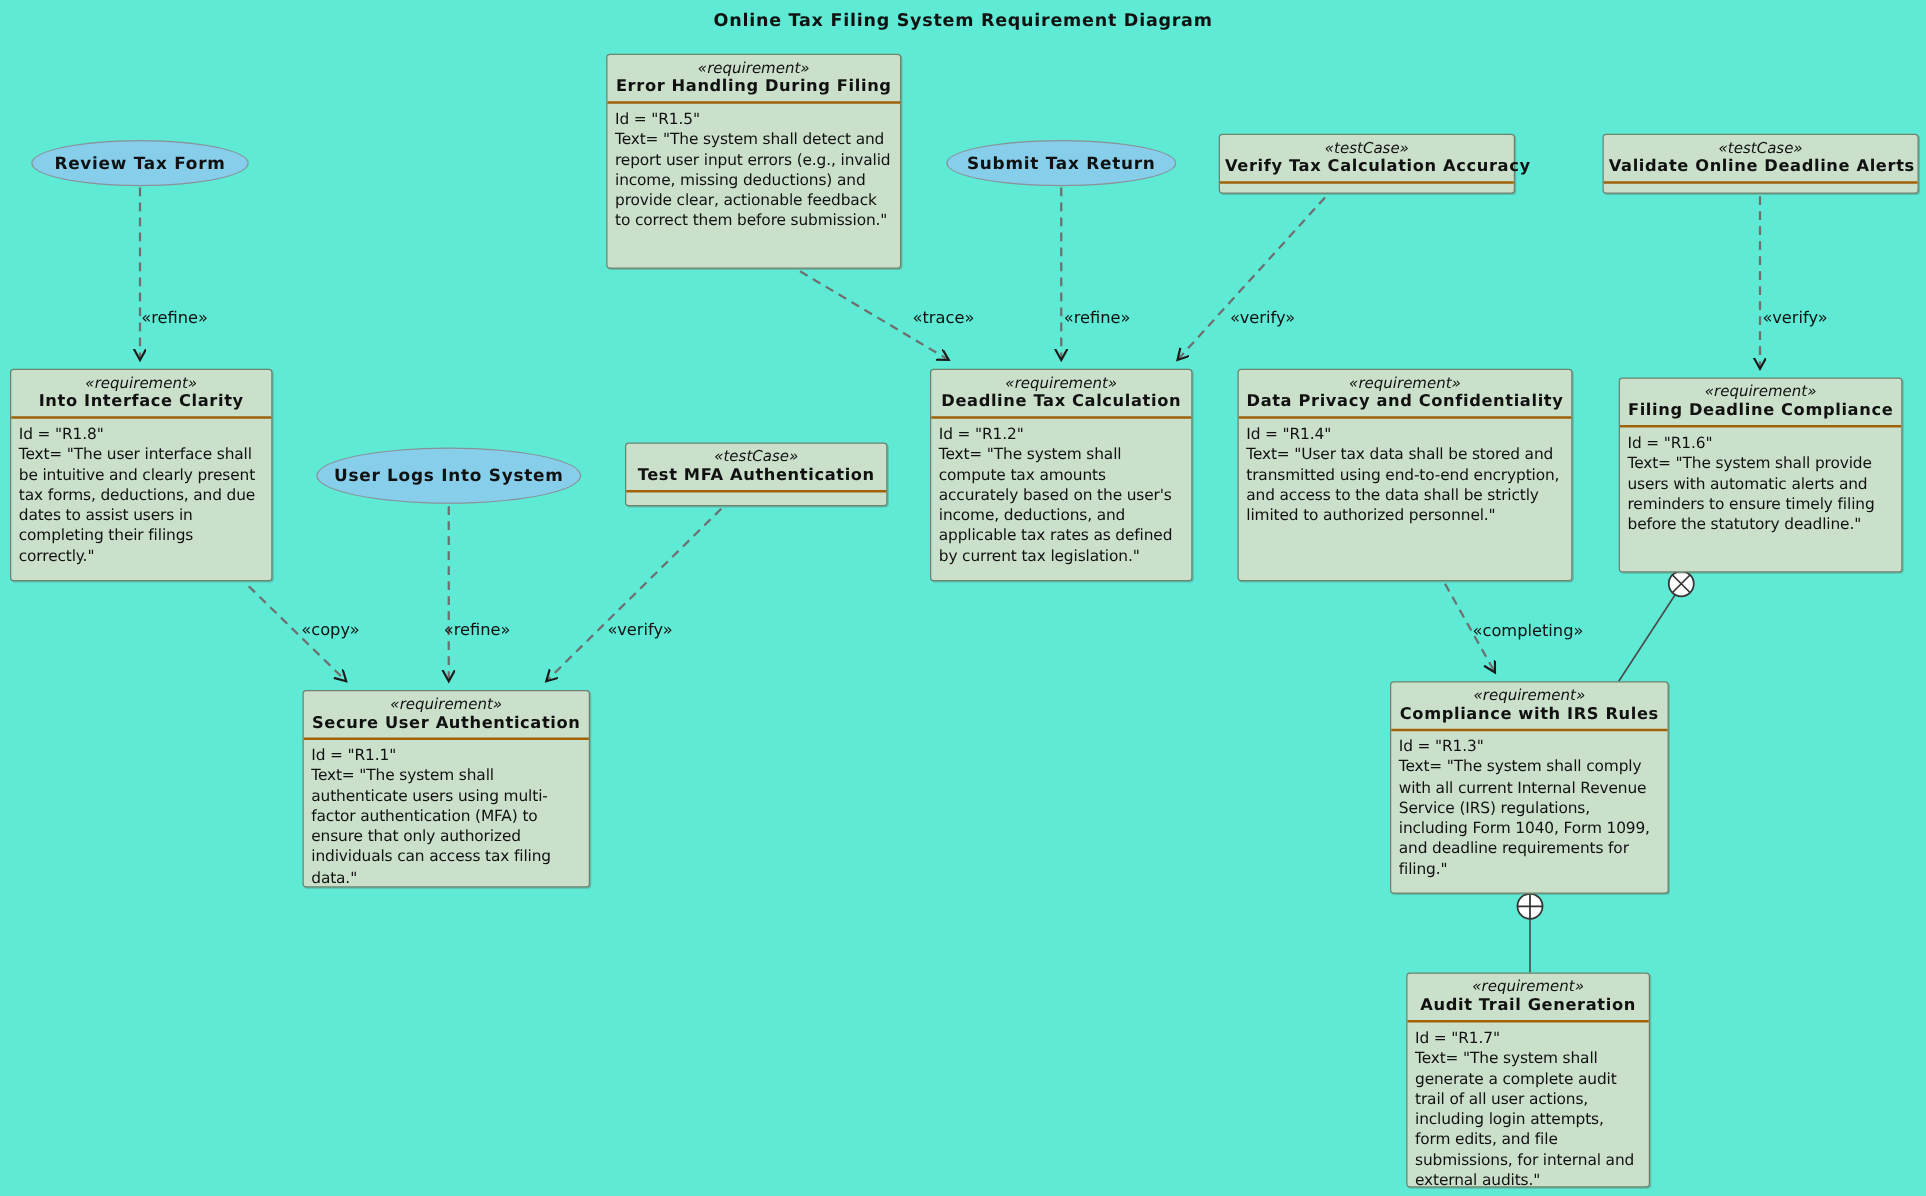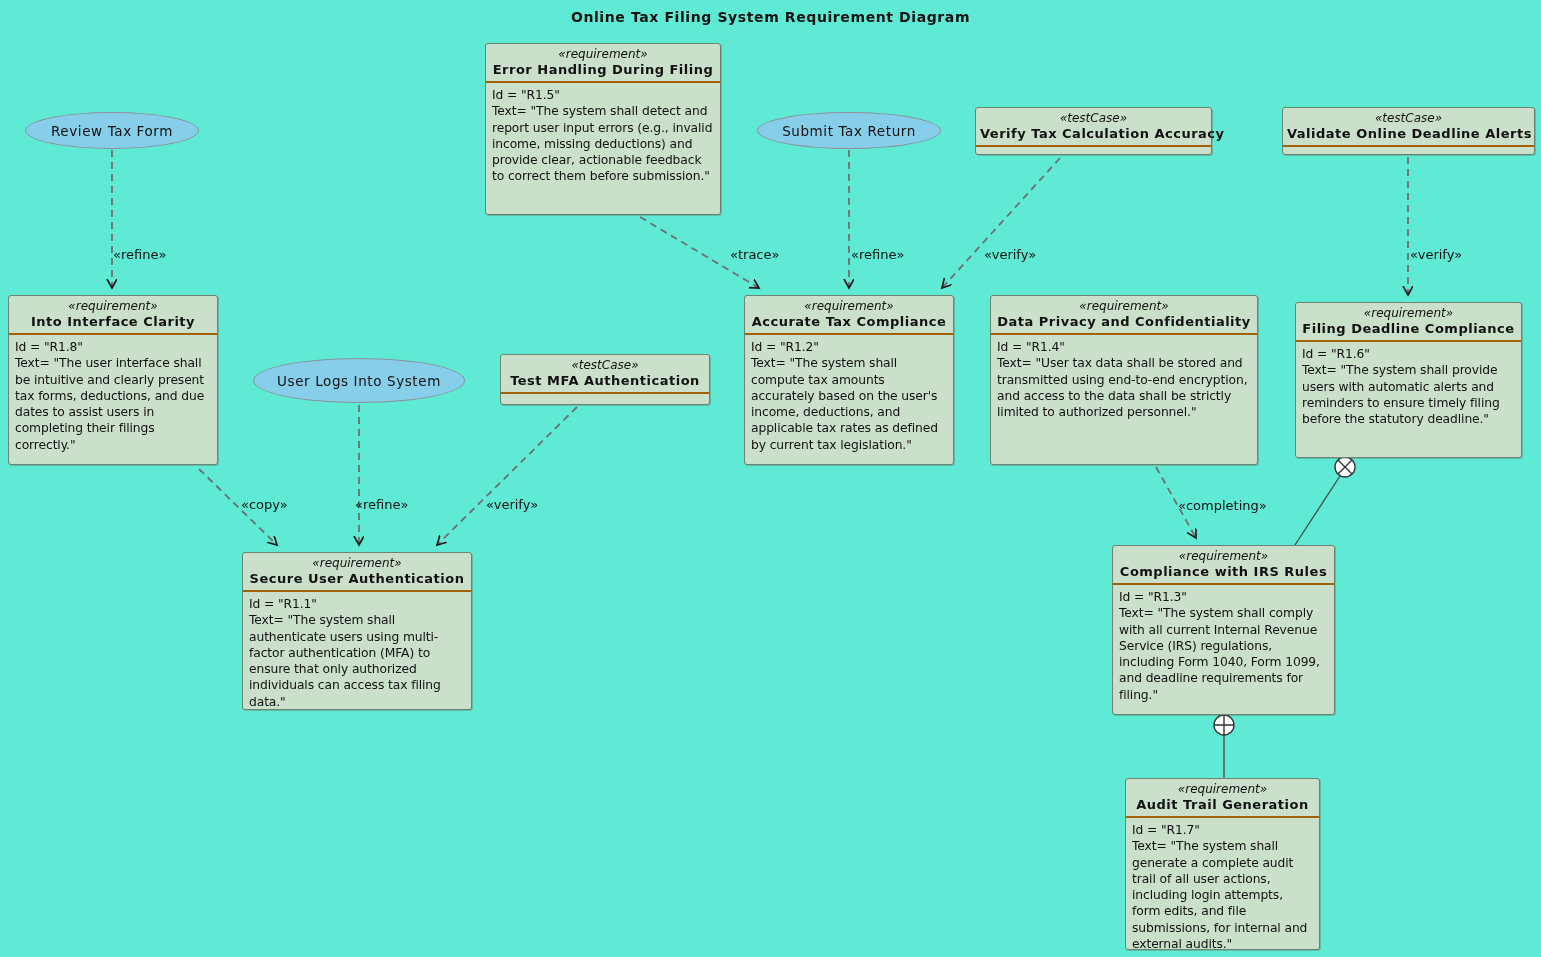--- a/index.html
+++ b/index.html
@@ -21,21 +21,21 @@
   .req .hdr{padding:3px 4px 2px 4px;border-bottom:2px solid #a16207;}
   .stereo{font-style:italic;font-size:12px;text-align:center;line-height:14px;}
   .rname{font-weight:bold;font-size:13px;letter-spacing:0.5px;text-align:center;line-height:18px;white-space:nowrap;}
   .req .body{padding:4px 6px;font-size:12.3px;line-height:16.3px;letter-spacing:-0.1px;}
   .req .body .line{display:block;}
   .tc .tcstrip{height:13px;}
   
   .uc{
     background:#87ceeb;border:1.5px solid #8a9199;border-radius:50%;
     display:flex;align-items:center;justify-content:center;
-    font-weight:normal;font-size:13.5px;letter-spacing:0.6px;white-space:nowrap;
+    font-weight:bold;font-size:13.5px;letter-spacing:0.6px;white-space:nowrap;
   }
   
   .elabel{position:absolute;font-size:13px;z-index:3;white-space:nowrap;color:#111;}
 </style>
 </head>
 <body>
 
 <div id="canvas">
 
   <svg id="edges" width="1541" height="957" viewBox="0 0 1541 957">
@@ -99,21 +99,21 @@
     </div>
     <div class="body">
       <span class="line">Id =  "R1.8"</span>
       <span class="line">Text= "The user interface shall be intuitive and clearly present tax forms, deductions, and due dates to assist users in completing their filings correctly."</span>
     </div>
   </div>
 
   <div class="node req" style="left:744px;top:295px;width:210px;height:170px;">
     <div class="hdr">
       <div class="stereo">«requirement»</div>
-      <div class="rname">Accurate Tax Compliance</div>
+      <div class="rname">Deadline Tax Calculation</div>
     </div>
     <div class="body">
       <span class="line">Id =  "R1.2"</span>
       <span class="line">Text= "The system shall compute tax amounts accurately based on the user's income, deductions, and applicable tax rates as defined by current tax legislation."</span>
     </div>
   </div>
 
   <div class="node req" style="left:990px;top:295px;width:268px;height:170px;">
     <div class="hdr">
       <div class="stereo">«requirement»</div>

